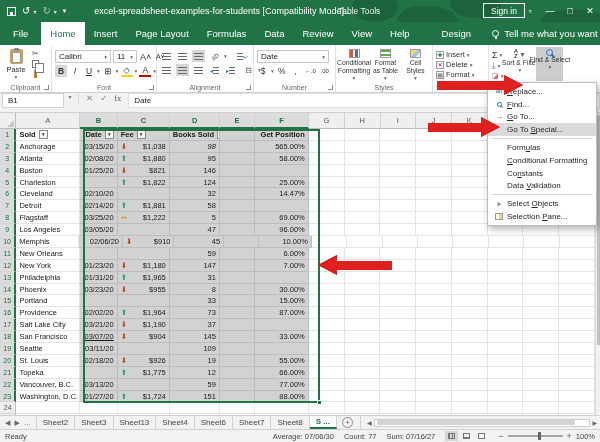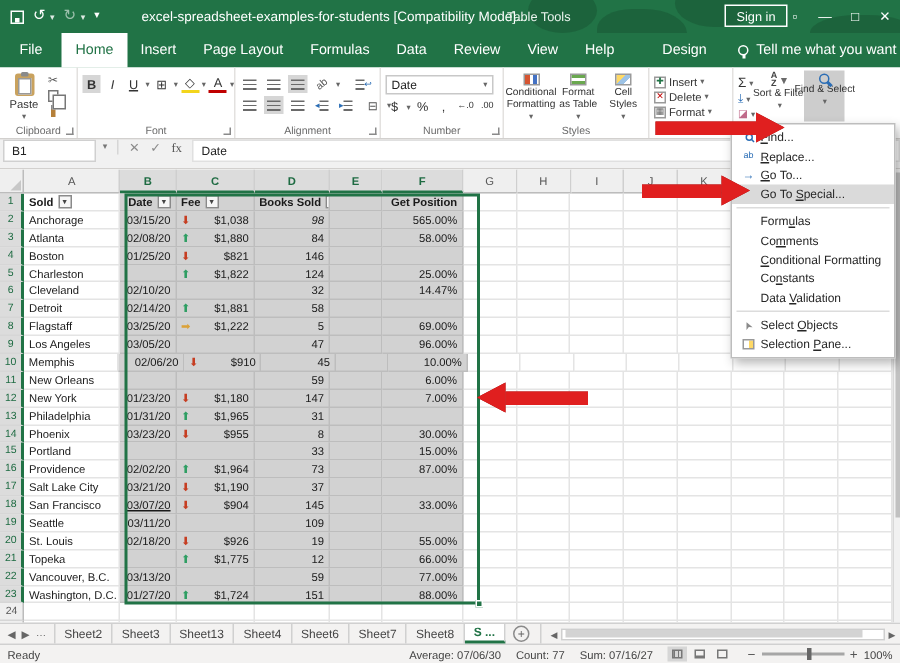--- a/index.html
+++ b/index.html
@@ -222,20 +222,32 @@
         <span class="copy-ic"></span>
         <span class="brush-ic"></span>
       </div>
       <span class="glabel">Clipboard</span>
       <span class="launcher"></span>
     </div>
 
     <div class="rgroup" style="width:105px">
       <div class="fcol" style="padding-top:3px">
         <div class="frow">
+          <div class="combo" style="width:56px">
+              <span>Calibri</span>
+              <span class="car">▾</span>
+            </div>
+          <div class="combo" style="width:24px">
+              <span>11</span>
+              <span class="car">▾</span>
+            </div>
+          <span class="fbtn bigA">A˄</span>
+          <span class="fbtn smallA">A˅</span>
+        </div>
+        <div class="frow">
           <span class="fbtn on" style="font-weight:bold">B</span>
           <span class="fbtn" style="font-style:italic">I</span>
           <span class="fbtn" style="text-decoration:underline">U</span>
           <span class="caret6">▾</span>
           <span class="fbtn">⊞</span>
             <span class="caret6">▾</span>
           <span class="fbtn u-yel">◇</span>
             <span class="caret6">▾</span>
           <span class="fbtn u-red">A</span>
             <span class="caret6">▾</span>
@@ -487,21 +499,21 @@
             <span>Atlanta</span>
           </div>
           <div class="cell sel right" style="width: 39px;">
             <span>02/08/20</span>
           </div>
           <div class="cell sel right" style="width: 54px;">
             <span class="trend t-up">⬆</span>
             <span>$1,880</span>
           </div>
           <div class="cell sel right" style="width: 52px;">
-            <span>84</span>
+            <span>95</span>
           </div>
           <div class="cell sel" style="width: 36px;"></div>
           <div class="cell sel right" style="width: 56px;">
             <span>58.00%</span>
           </div>
           <div class="cell" style="width: 37px;"></div>
           <div class="cell" style="width: 37px;"></div>
           <div class="cell" style="width: 37px;"></div>
           <div class="cell" style="width: 37px;"></div>
           <div class="cell" style="width: 37px;"></div>
@@ -1071,48 +1083,44 @@
     <div class="vscroll">
         <div class="vthumb"></div>
       </div>
     <div class="selbox" style="left: 83px; top: 129px; width: 237px; height: 273.7px; position: absolute;"></div>
     <div class="fillhandle" style="left: 317px; top: 399.7px; position: absolute;"></div>
   </div>
 
   <div class="menu" id="menu">
       <div class="mitem">
         <span class="mi">
+          <span class="mi-ab">ab</span>
+        </span>
+        <span><u>R</u>eplace...</span>
+      </div>
+      <div class="mitem">
+        <span class="mi">
           <span class="mag-s"></span>
         </span>
         <span><u>F</u>ind...</span>
-      </div>
-      <div class="mitem">
-        <span class="mi">
-          <span class="mi-ab">ab</span>
-        </span>
-        <span><u>R</u>eplace...</span>
       </div>
       <div class="mitem">
         <span class="mi">
           <span class="mi-go">→</span>
         </span>
         <span><u>G</u>o To...</span>
       </div>
       <div class="mitem hl">
         <span class="mi"></span>
         <span>Go To <u>S</u>pecial...</span>
       </div>
       <div class="mdiv"></div>
       <div class="mitem">
         <span class="mi"></span>
         <span>Form<u>u</u>las</span>
-      </div>
-      <div class="mitem">
-        <span class="mi"></span>
-        <span>Co<u>m</u>ments</span>
       </div>
       <div class="mitem">
         <span class="mi"></span>
         <span><u>C</u>onditional Formatting</span>
       </div>
       <div class="mitem">
         <span class="mi"></span>
         <span>Co<u>n</u>stants</span>
       </div>
       <div class="mitem">

